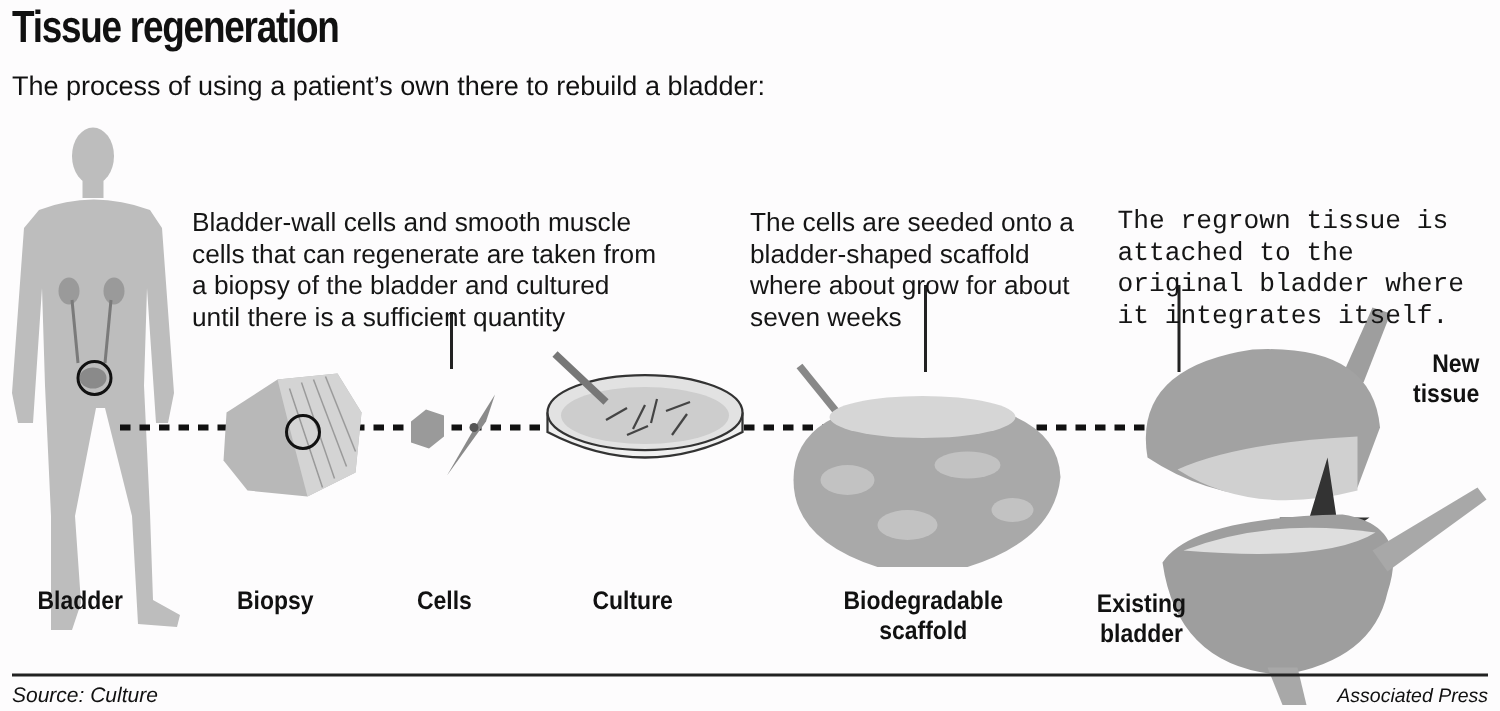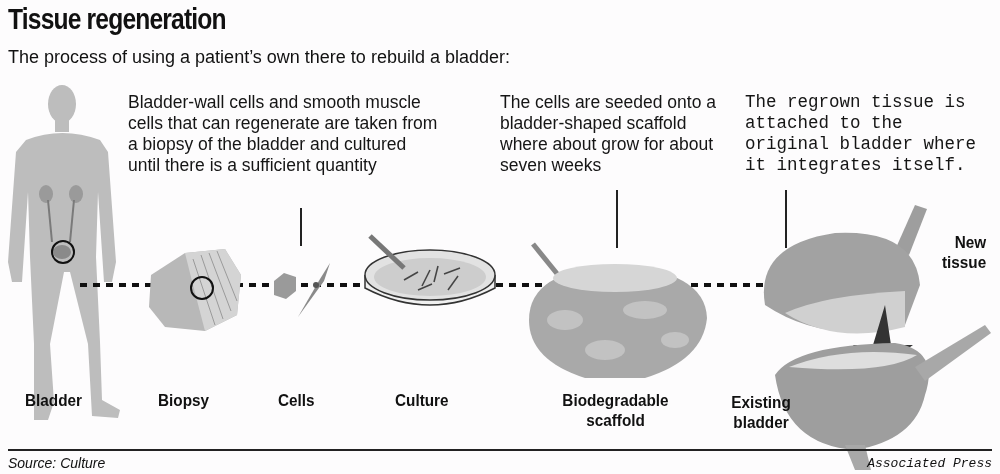--- a/index.html
+++ b/index.html
@@ -2,25 +2,25 @@
 <html><head>
 <meta charset="utf-8">
 <style>
   html, body { margin:0; padding:0; background:#fdfcfd; }
   body { width:1000px; height:474px; position:relative; overflow:hidden;
          font-family:"Liberation Sans", sans-serif; color:#111; }
   .abs { position:absolute; }
   .title { left:8px; top:2px; font-size:30px; font-weight:bold; letter-spacing:-1px;
            font-family:"Liberation Sans", sans-serif; transform:scaleX(0.82); transform-origin:left top; }
   .subtitle { left:8px; top:47px; font-size:18px; }
-  .desc { font-size:17.5px; line-height:21px; color:#151515; }
+  .desc { font-size:17.5px; line-height:21px; color:#151515;margin-top:46px; }
   .label { font-size:17px; font-weight:bold; transform:scaleX(0.9); transform-origin:left top; text-align:center; line-height:20px; }
   .rule { left:8px; top:449px; width:984px; height:2px; background:#222; }
   .source { left:8px; top:455px; font-size:14px; font-style:italic; }
-  .credit { right:8px; top:456px; font-size:13px; font-style:italic; font-family:Liberation Mono, monospace; }
+  .credit { right:8px; top:456px; font-size:13px; font-style:italic; font-family:Liberation Sans, sans-serif; }
   .leader { background:#222; width:2px; }
   svg { position:absolute; overflow:visible; }
 </style>
 </head>
 <body>
 
 <div class="abs title">Tissue regeneration</div>
 <div class="abs subtitle">The process of using a patient’s own there to rebuild a bladder:</div>
 
 <svg style="left:0;top:82px;" width="140" height="340" viewBox="0 0 140 340">

